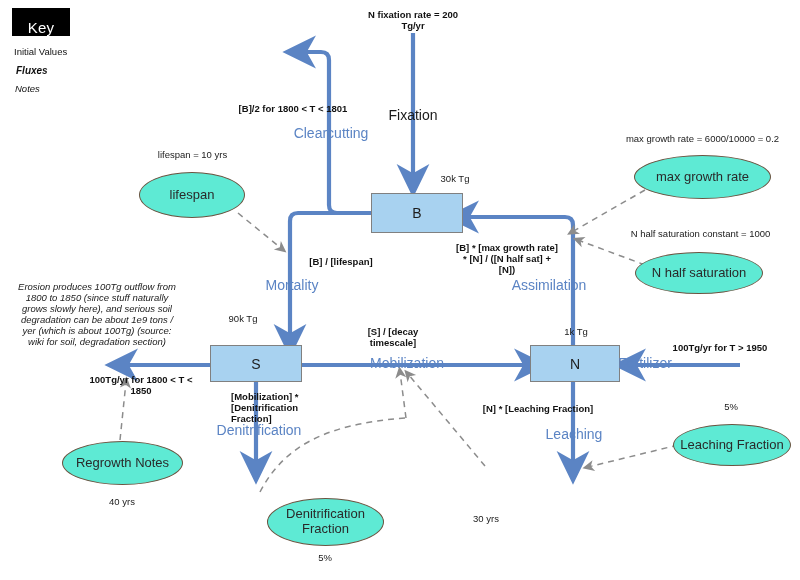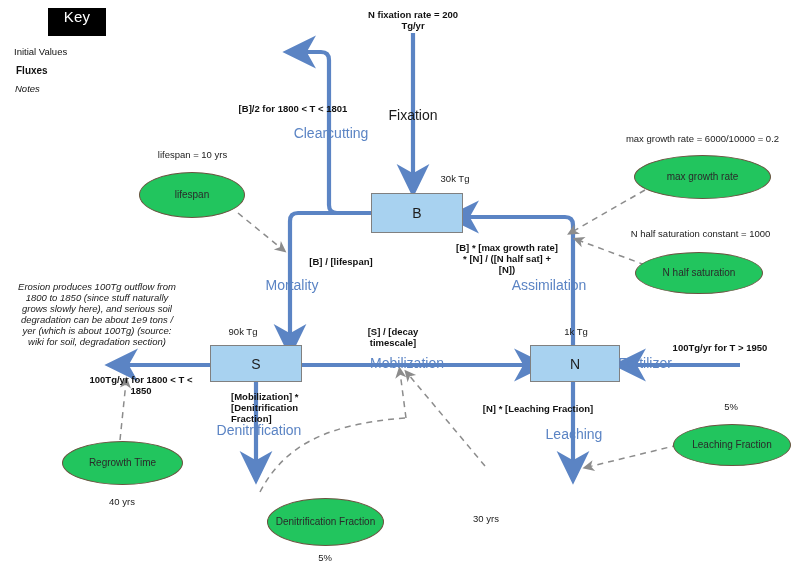--- a/index.html
+++ b/index.html
@@ -26,35 +26,35 @@
     white-space: pre;
     line-height: 1.15;
   }
   
   .key-box {
     position: absolute;
     background: #000000;
     color: #ffffff;
     font-size: 15px;
     display: flex;
-    align-items: flex-start;
+    align-items: flex-end;
     justify-content: center;
     letter-spacing: .3px;
-    margin-left: 36px;
   }
   .key-initial {
     position: absolute;
     font-size: 9.5px;
     color: #111;
   }
   .key-flux {
     position: absolute;
     font-size: 10px;
     color: #111;
     font-weight: bold;
+    font-style: italic;
   }
   .key-note {
     position: absolute;
     font-size: 9.5px;
     color: #111;
     font-style: italic;
   }
   
   .stock {
     position: absolute;
@@ -63,29 +63,29 @@
     box-sizing: border-box;
     display: flex;
     align-items: center;
     justify-content: center;
     font-size: 14px;
     color: #1d1d1d;
   }
   
   .oval {
     position: absolute;
-    background: #22c55e;
+    background: #5eead4;
     border: 1.5px solid #6b5340;
     border-radius: 50%;
     box-sizing: border-box;
     display: flex;
     align-items: center;
     justify-content: center;
     text-align: center;
-    font-size: 10px;
+    font-size: 13px;
     color: #2a2a2a;
     line-height: 1.12;
   }
   
   .flux-name {
     color: #5b84c4;
     font-size: 14px;
     text-align: center;
   }
   .flux-eq {
@@ -170,40 +170,40 @@
     <span>B</span>
   </div>
   <div class="stock" style="left:210px; top:345px; width:92px; height:37px;">
     <span>S</span>
   </div>
   <div class="stock" style="left:530px; top:345px; width:90px; height:37px;">
     <span>N</span>
   </div>
 
   <div class="lbl init-val" style="left:425px; top:174px; width:60px;">30k Tg</div>
-  <div class="lbl init-val" style="left:213px; top:327px; width:60px;">90k Tg</div>
+  <div class="lbl init-val" style="left:213px; top:314px; width:60px;">90k Tg</div>
   <div class="lbl init-val" style="left:548px; top:327px; width:56px;">1k Tg</div>
 
   <div class="oval" style="left:139px; top:172px; width:106px; height:46px;">
     <span>lifespan</span>
   </div>
   <div class="lbl init-val" style="left:125px; top:150px; width:135px;">lifespan = 10 yrs</div>
 
   <div class="oval" style="left:634px; top:155px; width:137px; height:44px;">
     <span>max growth rate</span>
   </div>
   <div class="lbl init-val" style="left:610px; top:134px; width:185px;">max growth rate = 6000/10000 = 0.2</div>
 
   <div class="oval" style="left:635px; top:252px; width:128px; height:42px;">
     <span>N half saturation</span>
   </div>
   <div class="lbl init-val" style="left:608px; top:229px; width:185px;">N half saturation constant = 1000</div>
 
   <div class="oval" style="left:62px; top:441px; width:121px; height:44px;">
-    <span>Regrowth Time</span>
+    <span>Regrowth Notes</span>
   </div>
   <div class="lbl init-val" style="left:82px; top:497px; width:80px;">40 yrs</div>
 
   <div class="oval" style="left:267px; top:498px; width:117px; height:48px;">
     <span>Denitrification Fraction</span>
   </div>
   <div class="lbl init-val" style="left:296px; top:553px; width:58px;">5%</div>
 
   <div class="lbl init-val" style="left:456px; top:514px; width:60px;">30 yrs</div>
 

